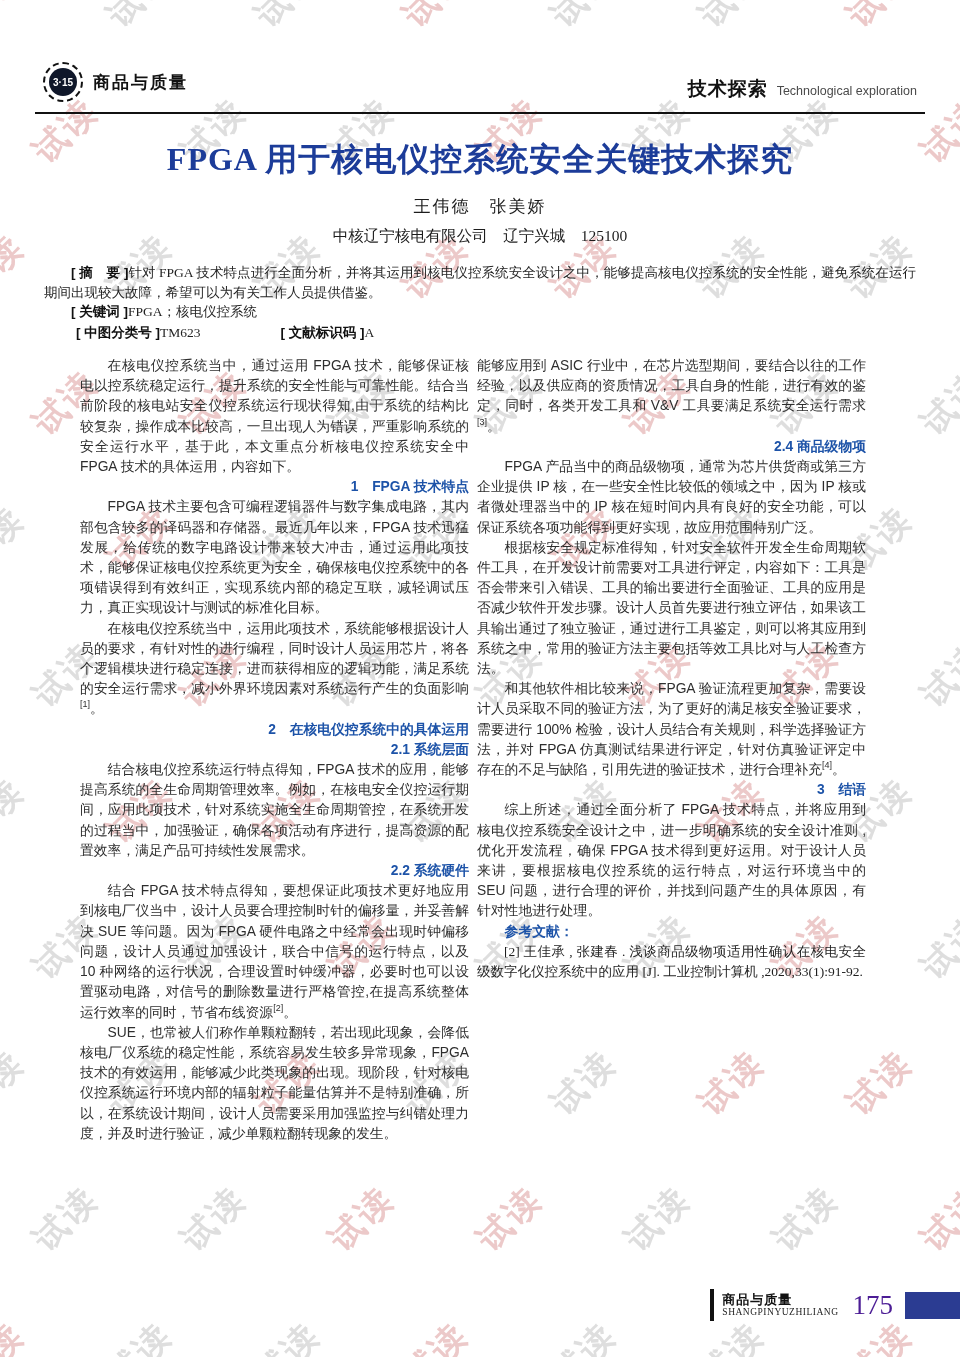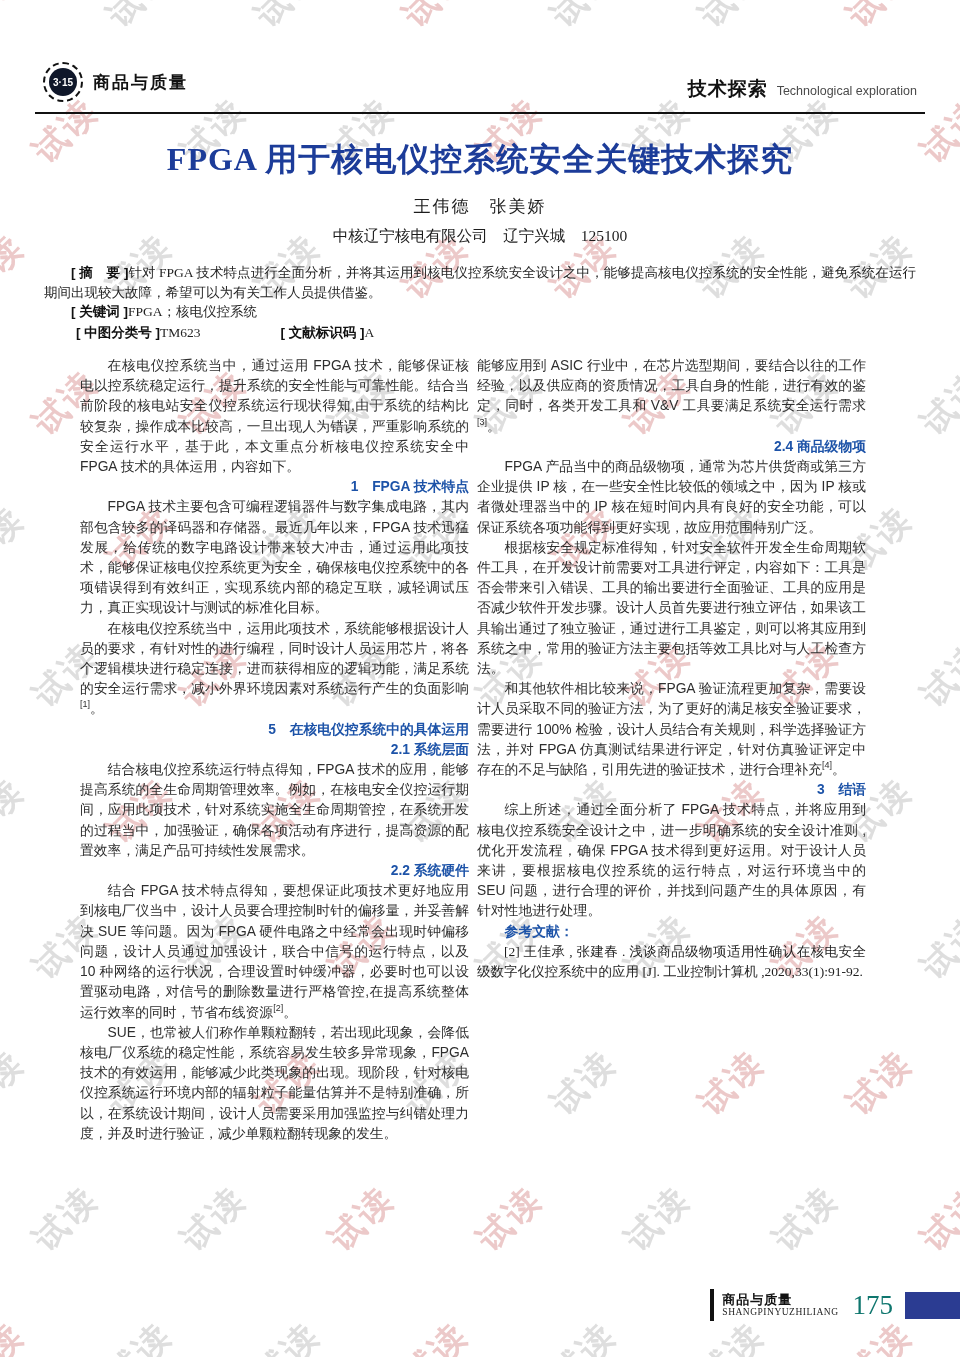--- a/index.html
+++ b/index.html
@@ -80,21 +80,21 @@
   }
   .footer-bar { width:4px; height:32px; background:#111; margin-right:8px; }
   .footer-journal { line-height:1.1; margin-right:14px; }
   .footer-journal .cn { font-size:13px; font-weight:bold; color:#111; letter-spacing:1px; }
   .footer-journal .py {
     font-family:"Liberation Serif","DejaVu Serif",serif;
     font-size:9.5px; color:#222; letter-spacing:.5px;
   }
   .footer-page {
     font-family:"Liberation Serif","DejaVu Serif",serif;
-    font-size:27px; color:#0f766e; margin-right:12px;
+    font-size:27px; color:#4c1d95; margin-right:12px;
   }
   .footer-rect { width:55px; height:27px; background:#2b3c92; }
 </style>
 </head>
 <body>
 
 <div class="page">
   <div class="wm-layer" id="wm-layer">
       <span class="wm" style="left: -45px; top: -28px; color: rgb(233, 192, 192);">试读</span>
       <span class="wm" style="left: 103px; top: -28px; color: rgb(217, 217, 217);">试读</span>
@@ -201,21 +201,21 @@
         <p><span class="lbl">[ 文献标识码 ]</span><span>A</span></p>
       </div>
     </div>
 
     <div class="columns">
       <div class="col" id="col-left">
           <div class="blk p">在核电仪控系统当中，通过运用 FPGA 技术，能够保证核电以控系统稳定运行，提升系统的安全性能与可靠性能。结合当前阶段的核电站安全仪控系统运行现状得知,由于系统的结构比较复杂，操作成本比较高，一旦出现人为错误，严重影响系统的安全运行水平，基于此，本文重点分析核电仪控系统安全中 FPGA 技术的具体运用，内容如下。</div>
           <div class="blk h1">1　FPGA 技术特点</div>
           <div class="blk p">FPGA 技术主要包含可编程逻辑器件与数字集成电路，其内部包含较多的译码器和存储器。最近几年以来，FPGA 技术迅猛发展，给传统的数字电路设计带来较大冲击，通过运用此项技术，能够保证核电仪控系统更为安全，确保核电仪控系统中的各项错误得到有效纠正，实现系统内部的稳定互联，减轻调试压力，真正实现设计与测试的标准化目标。</div>
           <div class="blk p">在核电仪控系统当中，运用此项技术，系统能够根据设计人员的要求，有针对性的进行编程，同时设计人员运用芯片，将各个逻辑模块进行稳定连接，进而获得相应的逻辑功能，满足系统的安全运行需求，减小外界环境因素对系统运行产生的负面影响<sup>[1]</sup>。</div>
-          <div class="blk h1">5　在核电仪控系统中的具体运用</div>
+          <div class="blk h1">2　在核电仪控系统中的具体运用</div>
           <div class="blk h2">2.1 系统层面</div>
           <div class="blk p">结合核电仪控系统运行特点得知，FPGA 技术的应用，能够提高系统的全生命周期管理效率。例如，在核电安全仪控运行期间，应用此项技术，针对系统实施全生命周期管控，在系统开发的过程当中，加强验证，确保各项活动有序进行，提高资源的配置效率，满足产品可持续性发展需求。</div>
           <div class="blk h2">2.2 系统硬件</div>
           <div class="blk p">结合 FPGA 技术特点得知，要想保证此项技术更好地应用到核电厂仪当中，设计人员要合理控制时针的偏移量，并妥善解决 SUE 等问题。因为 FPGA 硬件电路之中经常会出现时钟偏移问题，设计人员通过加强设计，联合中信号的运行特点，以及 10 种网络的运行状况，合理设置时钟缓冲器，必要时也可以设置驱动电路，对信号的删除数量进行严格管控,在提高系统整体运行效率的同时，节省布线资源<sup>[2]</sup>。</div>
           <div class="blk p">SUE，也常被人们称作单颗粒翻转，若出现此现象，会降低核电厂仪系统的稳定性能，系统容易发生较多异常现象，FPGA 技术的有效运用，能够减少此类现象的出现。现阶段，针对核电仪控系统运行环境内部的辐射粒子能量估算并不是特别准确，所以，在系统设计期间，设计人员需要采用加强监控与纠错处理力度，并及时进行验证，减少单颗粒翻转现象的发生。</div>
         </div>
       <div class="col" id="col-right">
           <div class="blk pc">能够应用到 ASIC 行业中，在芯片选型期间，要结合以往的工作经验，以及供应商的资质情况，工具自身的性能，进行有效的鉴定，同时，各类开发工具和 V&amp;V 工具要满足系统安全运行需求<sup>[3]</sup>。</div>
           <div class="blk h2">2.4 商品级物项</div>
           <div class="blk p">FPGA 产品当中的商品级物项，通常为芯片供货商或第三方企业提供 IP 核，在一些安全性比较低的领域之中，因为 IP 核或者微处理器当中的 IP 核在短时间内具有良好的安全功能，可以保证系统各项功能得到更好实现，故应用范围特别广泛。</div>

